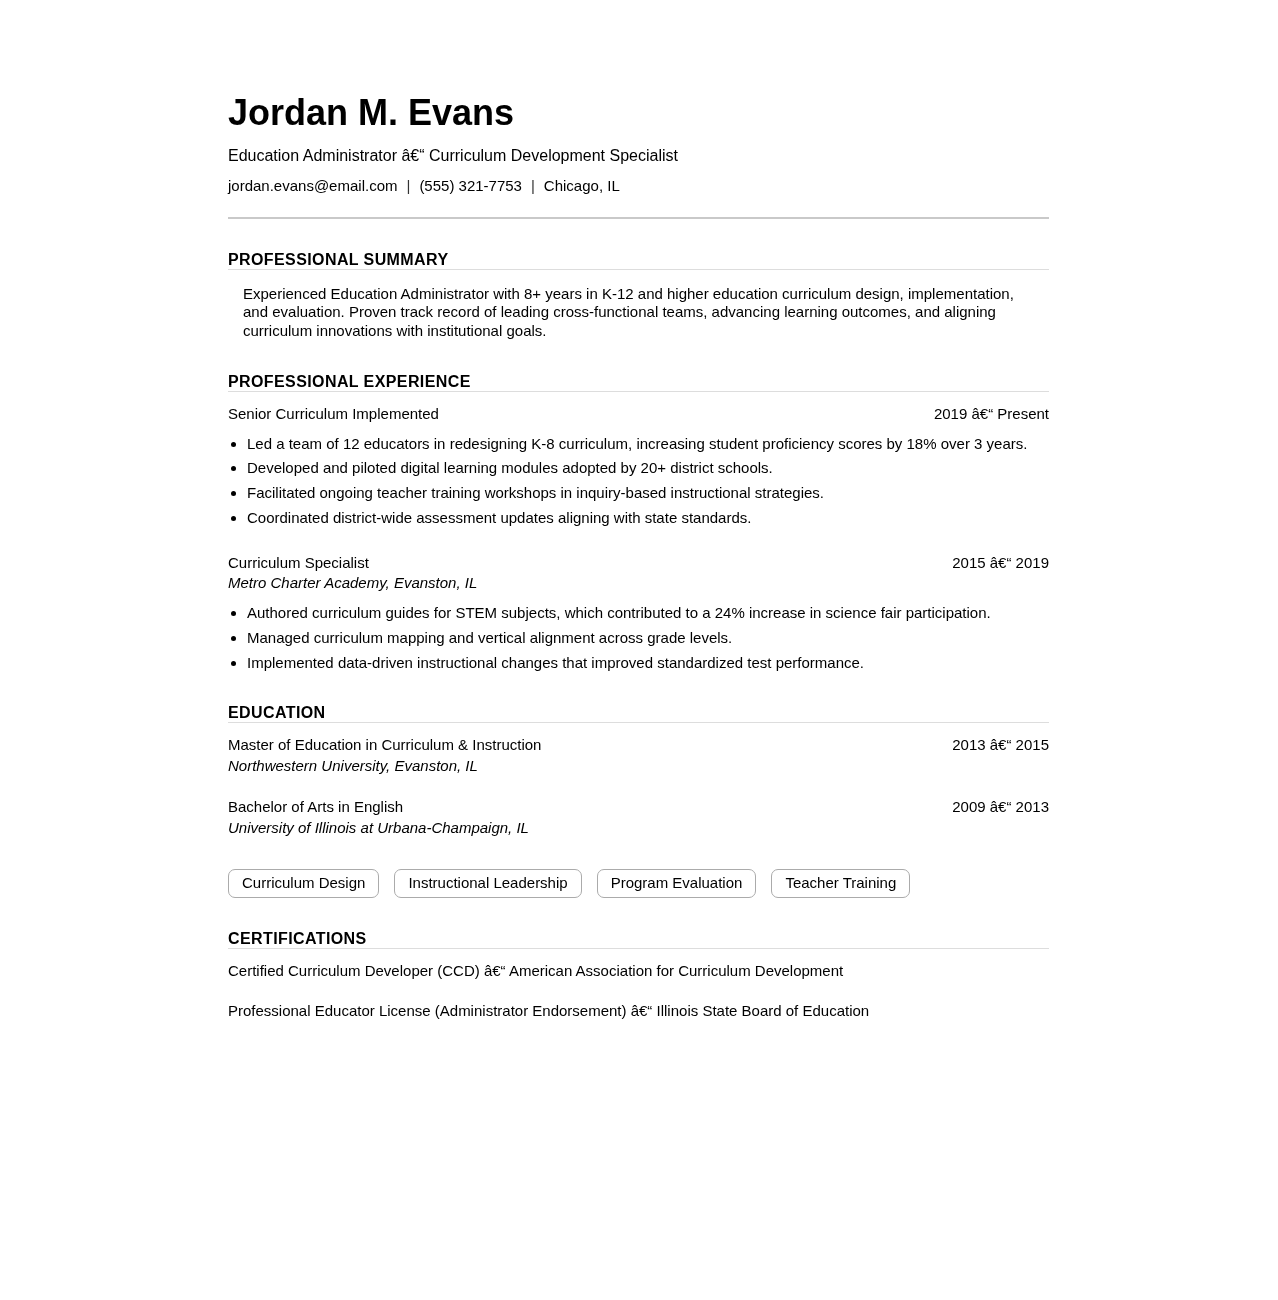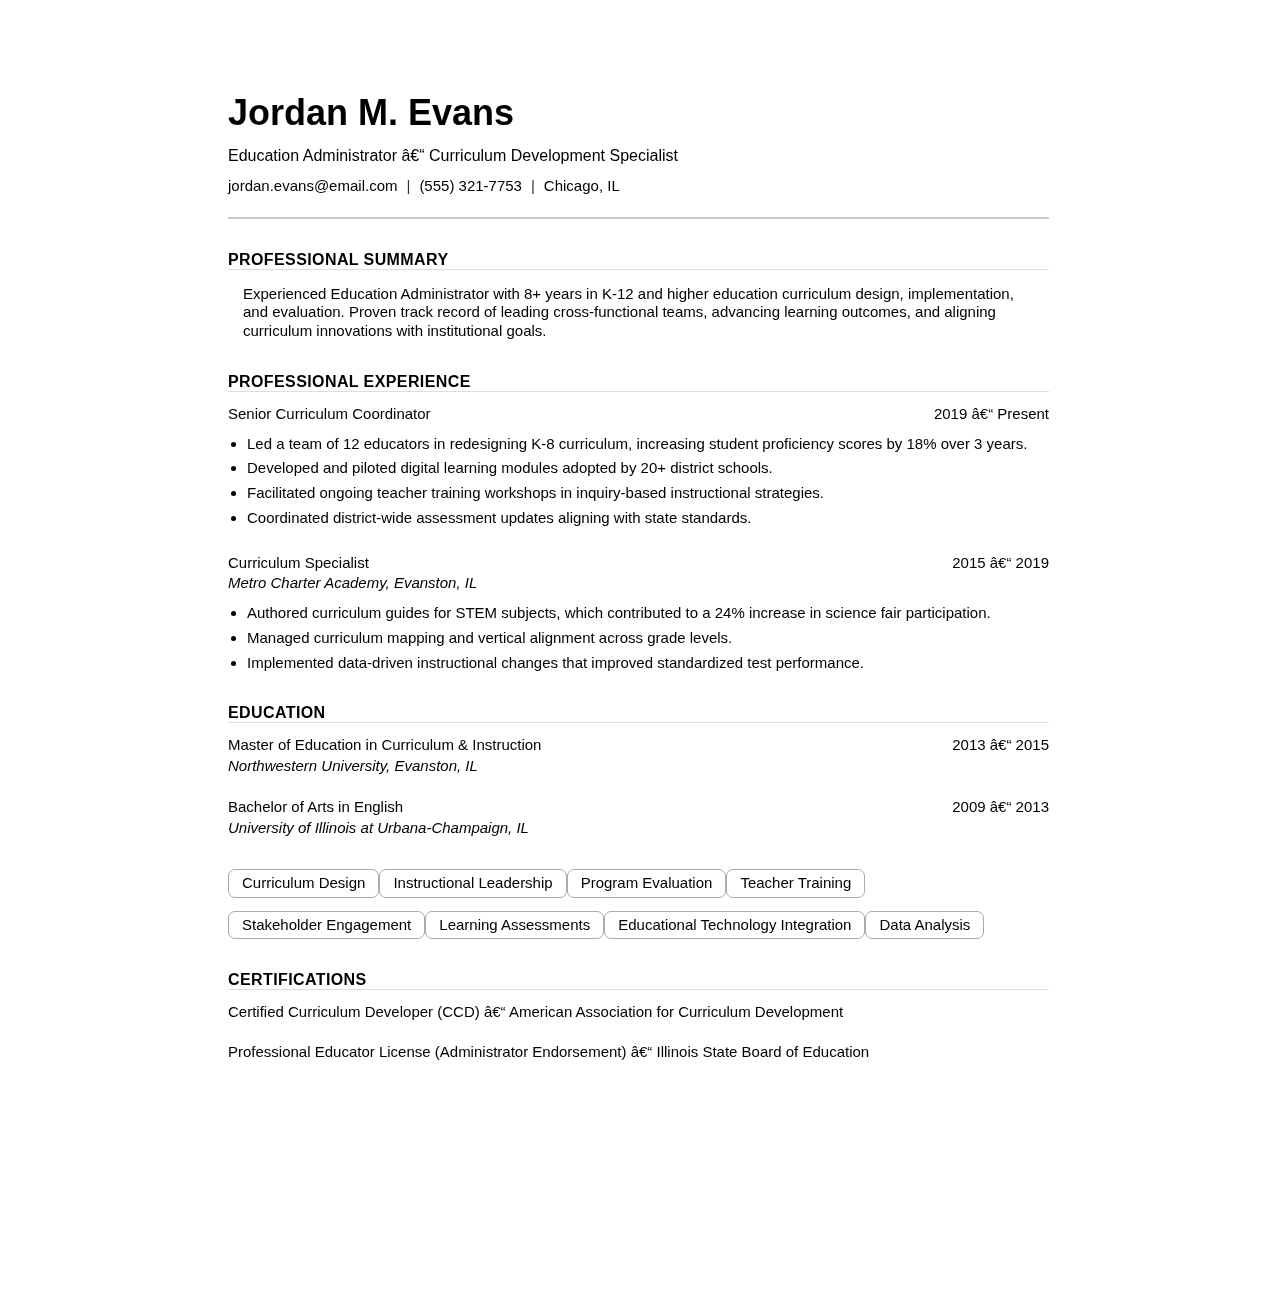--- a/index.html
+++ b/index.html
@@ -84,20 +84,21 @@
     font-size: 15px;
     line-height: 1.25;
     margin-bottom: 6px;
   }
   .job + .job { margin-top: 26px; }
   .edu-entry + .edu-entry { margin-top: 22px; }
 
   
   .chip-row {
     display: flex;
+    gap: 15px;
     margin-top: 13px;
   }
   .chip-row:first-of-type { margin-top: 0; }
   .chip {
     border: 1px solid #ababab;
     border-radius: 7px;
     background: #ffffff;
     padding: 3px 13px 4px 13px;
     font-size: 15px;
     line-height: 1.3;
@@ -129,21 +130,21 @@
   <section class="section">
     <h2 class="section-heading">PROFESSIONAL SUMMARY</h2>
     <p class="body-text">Experienced Education Administrator with 8+ years in K-12 and higher education curriculum design, implementation, and evaluation. Proven track record of leading cross-functional teams, advancing learning outcomes, and aligning curriculum innovations with institutional goals.</p>
   </section>
 
   <section class="section">
     <h2 class="section-heading">PROFESSIONAL EXPERIENCE</h2>
 
     <div class="job">
       <div class="row-split">
-        <span>Senior Curriculum Coordinator</span>
+        <span>Senior Curriculum Implemented</span>
         <span>2019 â€“ Present</span>
       </div>
       <ul>
         <li>Led a team of 12 educators in redesigning K-8 curriculum, increasing student proficiency scores by 18% over 3 years.</li>
         <li>Developed and piloted digital learning modules adopted by 20+ district schools.</li>
         <li>Facilitated ongoing teacher training workshops in inquiry-based instructional strategies.</li>
         <li>Coordinated district-wide assessment updates aligning with state standards.</li>
       </ul>
     </div>
 
@@ -181,26 +182,20 @@
     </div>
   </section>
 
   <section class="section">
     <div class="chip-row">
       <span class="chip">Curriculum Design</span>
       <span class="chip">Instructional Leadership</span>
       <span class="chip">Program Evaluation</span>
       <span class="chip">Teacher Training</span>
     </div>
-    <div class="chip-row">
-      <span class="chip">Stakeholder Engagement</span>
-      <span class="chip">Learning Assessments</span>
-      <span class="chip">Educational Technology Integration</span>
-      <span class="chip">Data Analysis</span>
-    </div>
   </section>
 
   <section class="section">
     <h2 class="section-heading">CERTIFICATIONS</h2>
     <p class="cert-item">Certified Curriculum Developer (CCD) â€“ American Association for Curriculum Development</p>
     <p class="cert-item">Professional Educator License (Administrator Endorsement) â€“ Illinois State Board of Education</p>
   </section>
 
 </div>
 

